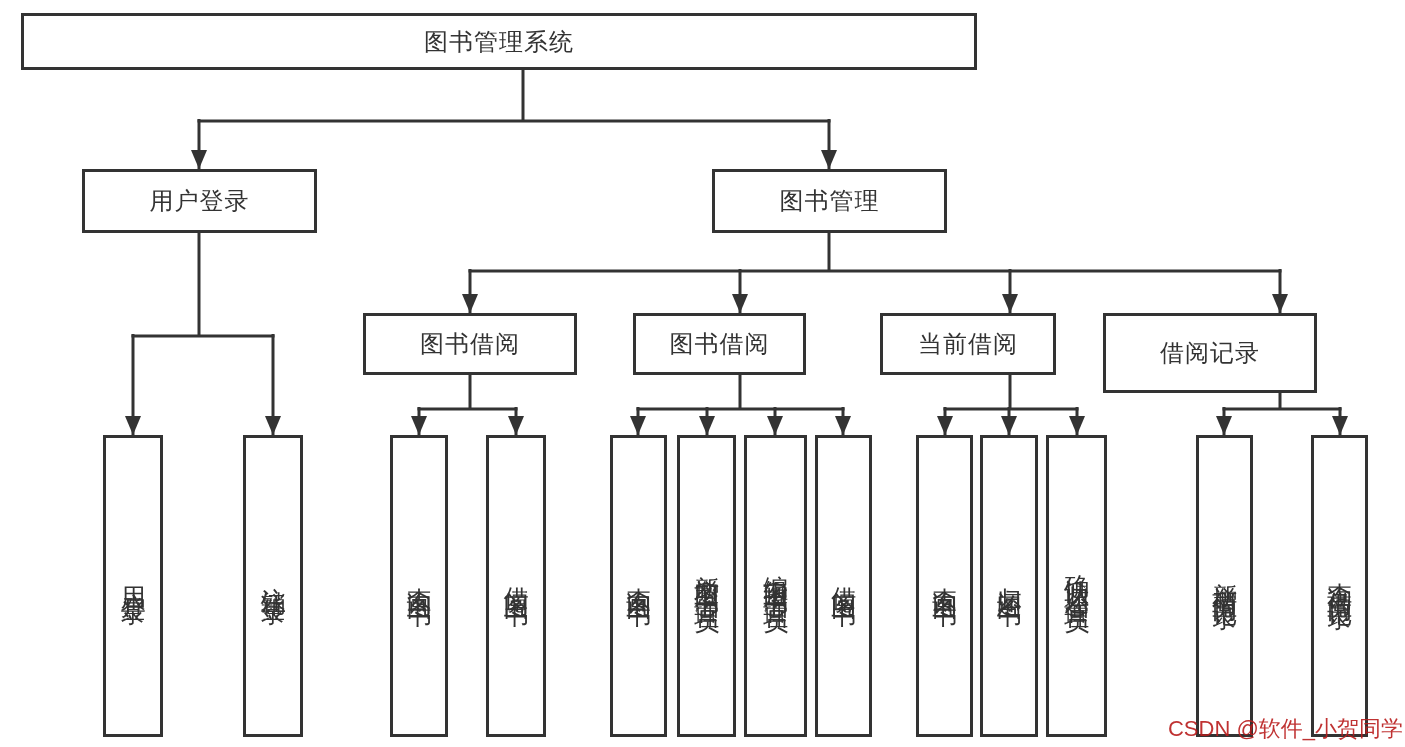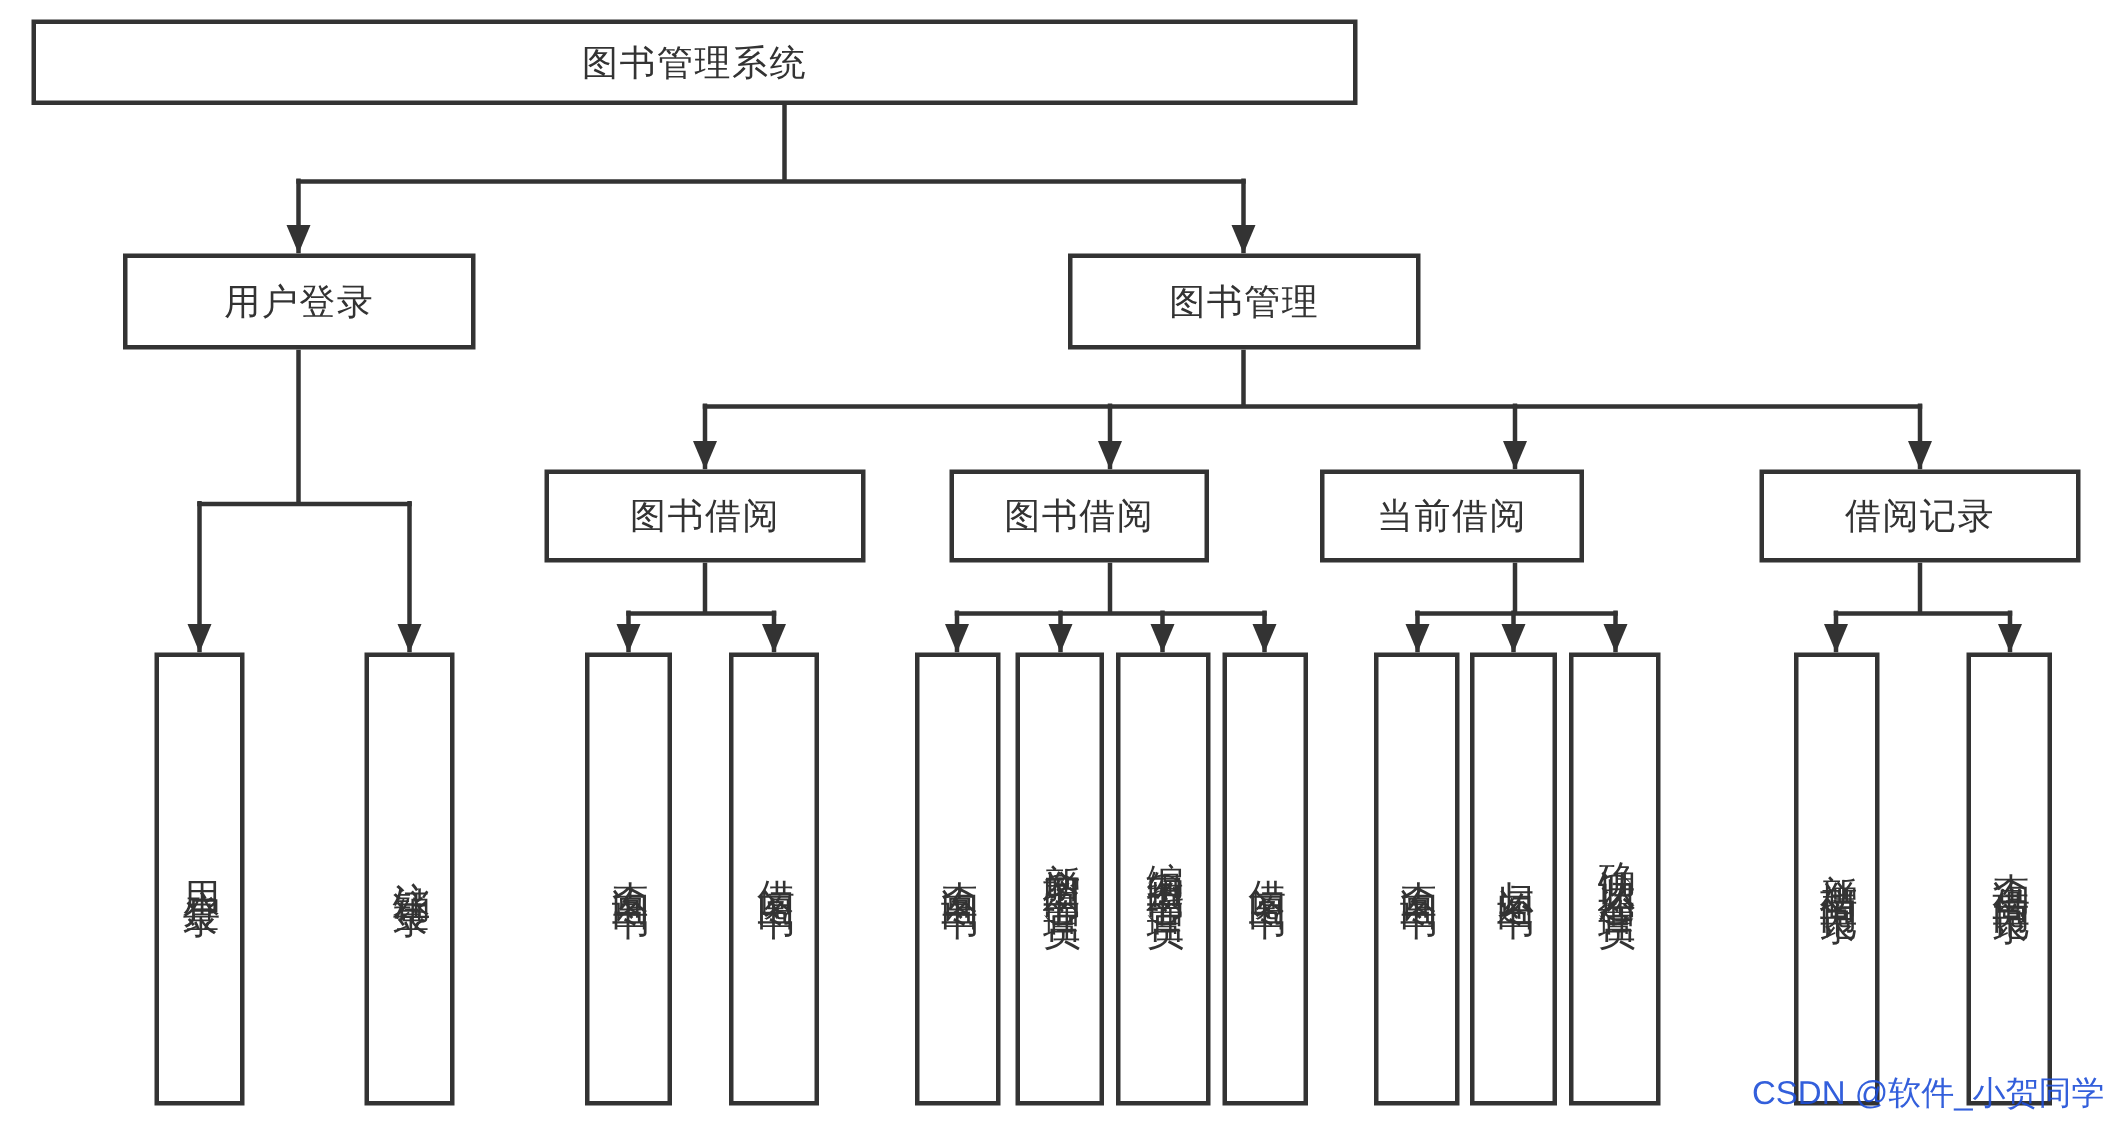--- a/index.html
+++ b/index.html
@@ -13,21 +13,21 @@
     display:flex;align-items:center;justify-content:center;z-index:2;
   }
   .box-h{font-size:24px;letter-spacing:1px;white-space:nowrap;}
   .box-v{padding-bottom:18px;}
   .vtext{
     writing-mode:vertical-rl;text-orientation:mixed;
     font-size:25px;letter-spacing:5px;line-height:1.1;
   }
   .watermark{
     position:absolute;right:2px;bottom:3px;z-index:5;
-    font-size:22px;color:#1d4ed8;opacity:.9;white-space:nowrap;
+    font-size:22px;color:#b91c1c;opacity:.9;white-space:nowrap;
   }
 </style>
 </head>
 <body>
 
 <div class="stage">
 
   <svg class="connectors" viewBox="0 0 1405 747" xmlns="http://www.w3.org/2000/svg">
     <defs>
       <marker id="arrow" markerUnits="userSpaceOnUse" markerWidth="20" markerHeight="18" viewBox="0 0 20 18" refX="19" refY="9" orient="auto">
@@ -71,41 +71,41 @@
       <path d="M1009 407 V435" marker-end="url(#arrow)"></path>
       <path d="M1077 407 V435" marker-end="url(#arrow)"></path>
 
       <path d="M1280 375 V409"></path>
       <path d="M1222.5 409 H1341.5"></path>
       <path d="M1224 407 V435" marker-end="url(#arrow)"></path>
       <path d="M1340 407 V435" marker-end="url(#arrow)"></path>
     </g>
   </svg>
 
-  <div class="box box-h" style="left:21px;top:13px;width:884px;height:57px;">
+  <div class="box box-h" style="left:21px;top:13px;width:956px;height:57px;">
     <span>图书管理系统</span>
   </div>
 
   <div class="box box-h" style="left:82px;top:169px;width:235px;height:64px;">
     <span>用户登录</span>
   </div>
   <div class="box box-h" style="left:712px;top:169px;width:235px;height:64px;">
     <span>图书管理</span>
   </div>
 
   <div class="box box-h" style="left:363px;top:313px;width:214px;height:62px;">
     <span>图书借阅</span>
   </div>
   <div class="box box-h" style="left:633px;top:313px;width:173px;height:62px;">
     <span>图书借阅</span>
   </div>
   <div class="box box-h" style="left:880px;top:313px;width:176px;height:62px;">
     <span>当前借阅</span>
   </div>
-  <div class="box box-h" style="left:1173px;top:313px;width:214px;height:62px;">
+  <div class="box box-h" style="left:1103px;top:313px;width:214px;height:80px;">
     <span>借阅记录</span>
   </div>
 
   <div class="box box-v" style="left:103px;top:435px;width:60px;height:302px;">
     <span class="vtext">用户登录</span>
   </div>
   <div class="box box-v" style="left:243px;top:435px;width:60px;height:302px;">
     <span class="vtext">注销登录</span>
   </div>
 

